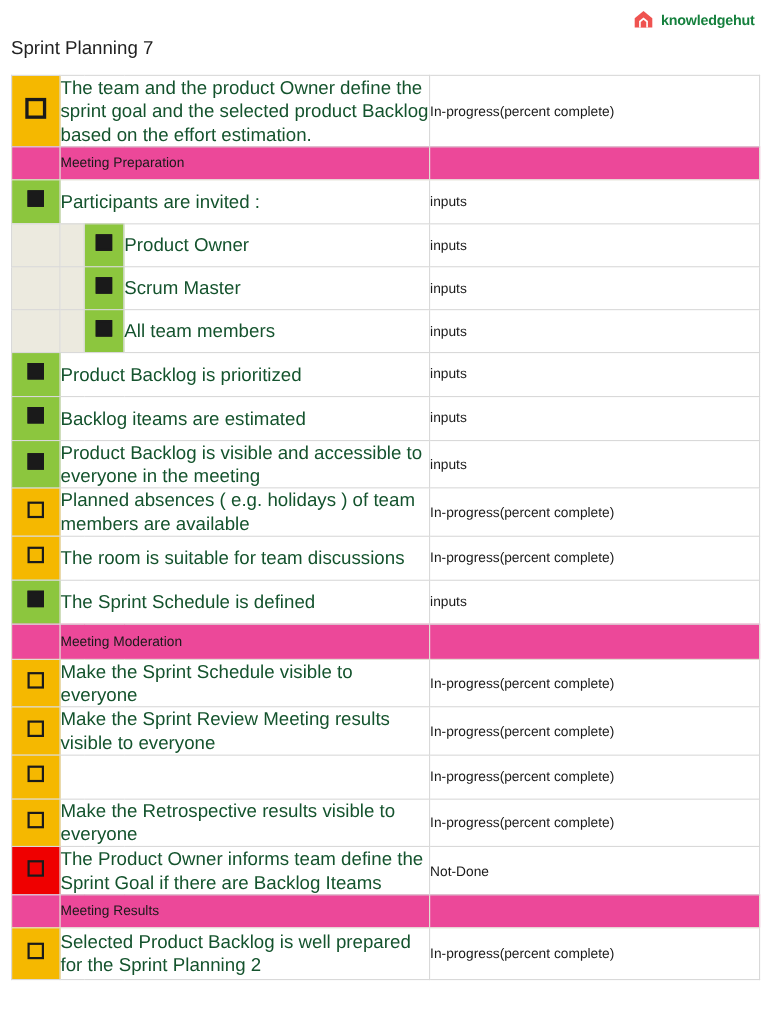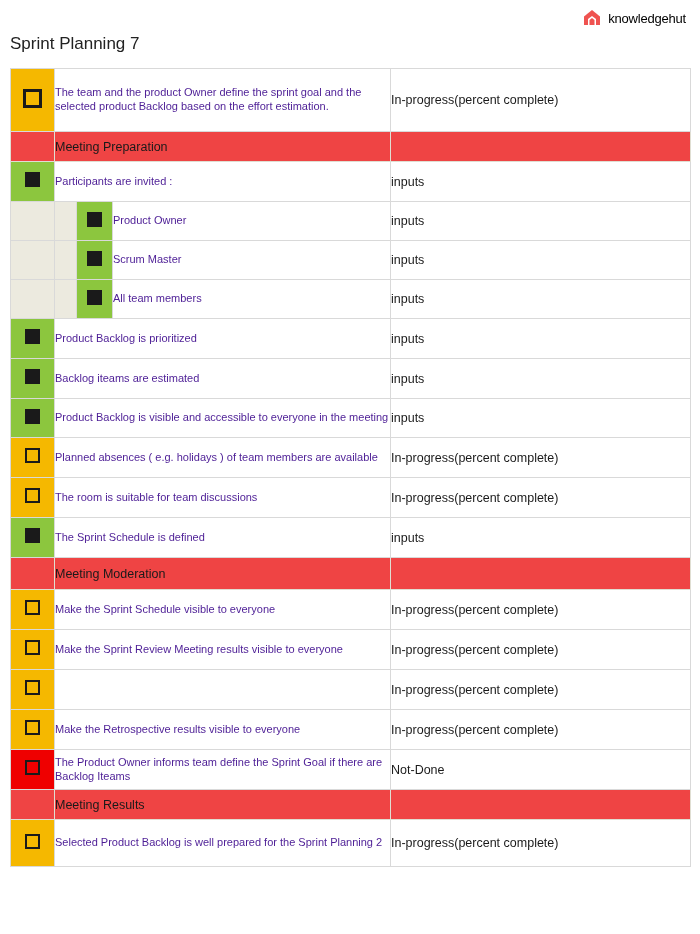--- a/index.html
+++ b/index.html
@@ -23,22 +23,22 @@
     align-items: center;
     gap: 6px;
   }
   .logo-mark {
     width: 20px;
     height: 20px;
     position: relative;
   }
   .logo-text {
     font-size: 13px;
-    font-weight: normal;
-    color: #000000;
+    font-weight: bold;
+    color: #15803d;
     letter-spacing: -0.2px;
   }
   .page-title {
     position: absolute;
     top: 34px;
     left: 10px;
     font-size: 17px;
     font-weight: normal;
     color: #222222;
   }
@@ -61,37 +61,37 @@
   col.c-ind2 { width: 36px; }
   col.c-text { width: 278px; }
   col.c-status { width: 300px; }
 
   .cell-icon {
     text-align: center;
     vertical-align: middle;
   }
   .cell-text {
     padding: 6px 8px 6px 8px;
-    font-size: 11px;
+    font-size: 17px;
     line-height: 1.25;
-    color: #4c1d95;
+    color: #14532d;
   }
   .cell-status {
     text-align: left;
     font-size: 12.5px;
     color: #1a1a1a;
     padding: 6px 4px;
   }
   .section-label {
     padding: 6px 8px 6px 14px;
     font-size: 12.5px;
     color: #1a1a1a;
   }
   tr.section td {
-    background: #ef4444;
+    background: #ec4899;
     border-color: #e0ded2;
   }
   .fill-yellow { background: #f5b800; }
   .fill-green  { background: #8cc63e; }
   .fill-red    { background: #ef0000; }
   .fill-beige  { background: #eceadf; }
 
   .box {
     display: inline-block;
     width: 15px;

